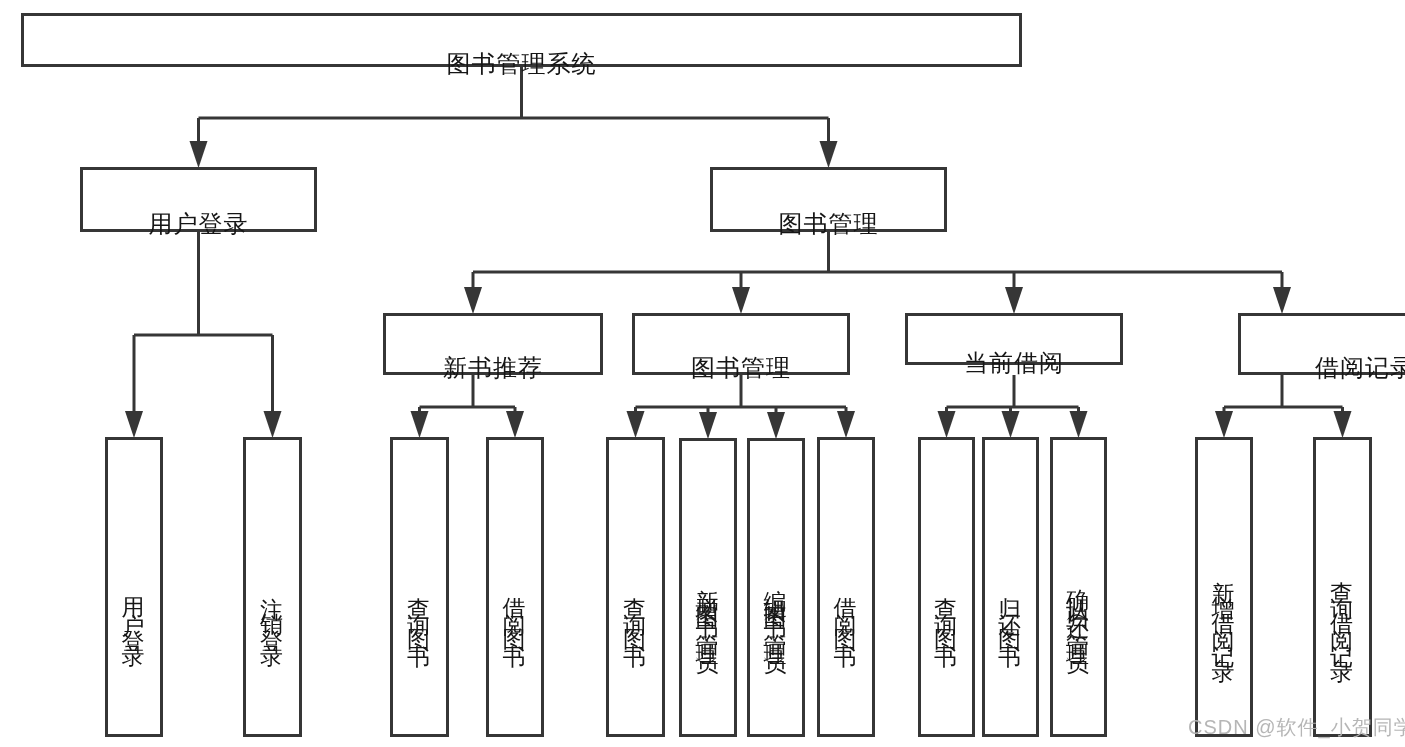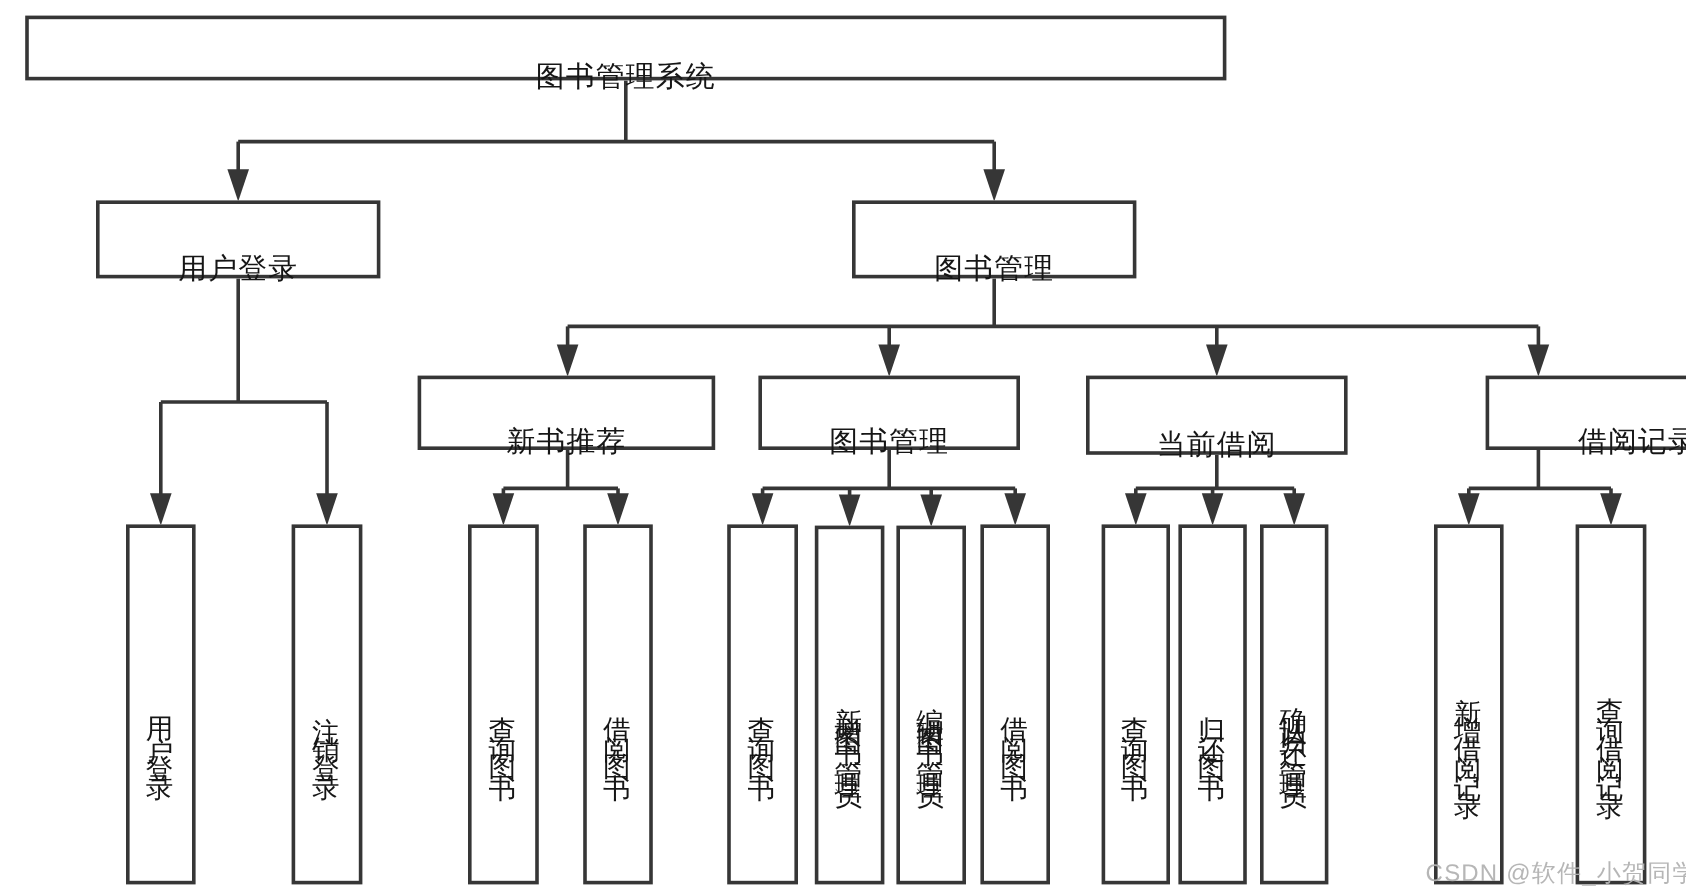--- a/index.html
+++ b/index.html
@@ -115,27 +115,27 @@
   <div id="watermark">CSDN @软件_小贺同学</div>
 <div class="node horizontal" style="left: 21px; top: 13px; width: 1001px; height: 54px;">
       <span class="lbl">图书管理系统</span>
     </div>
     <div class="node horizontal" style="left: 80px; top: 167px; width: 237px; height: 65px;">
       <span class="lbl">用户登录</span>
     </div>
     <div class="node horizontal" style="left: 710px; top: 167px; width: 237px; height: 65px; justify-content: center;">
       <span class="lbl">图书管理</span>
     </div>
-    <div class="node horizontal" style="left: 348px; top: 313px; width: 248px; height: 62px;">
+    <div class="node horizontal" style="left: 383px; top: 313px; width: 220px; height: 62px;">
       <span class="lbl">新书推荐</span>
     </div>
     <div class="node horizontal" style="left: 632px; top: 313px; width: 218px; height: 62px;">
       <span class="lbl">图书管理</span>
     </div>
-    <div class="node horizontal" style="left: 905px; top: 313px; width: 218px; height: 66px;">
+    <div class="node horizontal" style="left: 905px; top: 313px; width: 218px; height: 52px;">
       <span class="lbl">当前借阅</span>
     </div>
     <div class="node horizontal" style="left: 1238px; top: 313px; width: 254px; height: 62px;">
       <span class="lbl">借阅记录</span>
     </div>
     <div class="node vertical" style="left: 105px; top: 437px; width: 58px; height: 300px;">
       <span class="lbl" style="letter-spacing: 16px;">用户登录</span>
     </div>
     <div class="node vertical" style="left: 243px; top: 437px; width: 59px; height: 300px;">
       <span class="lbl" style="letter-spacing: 16px;">注销登录</span>

